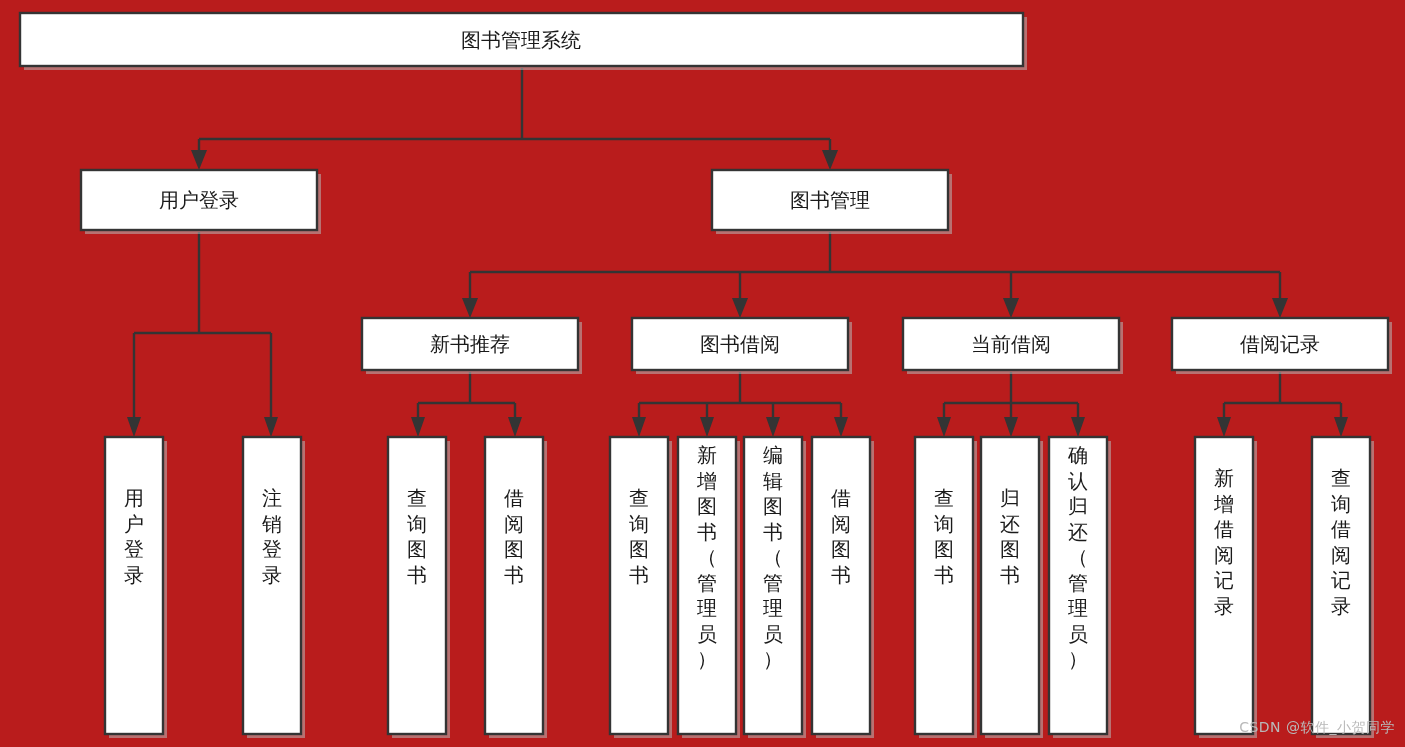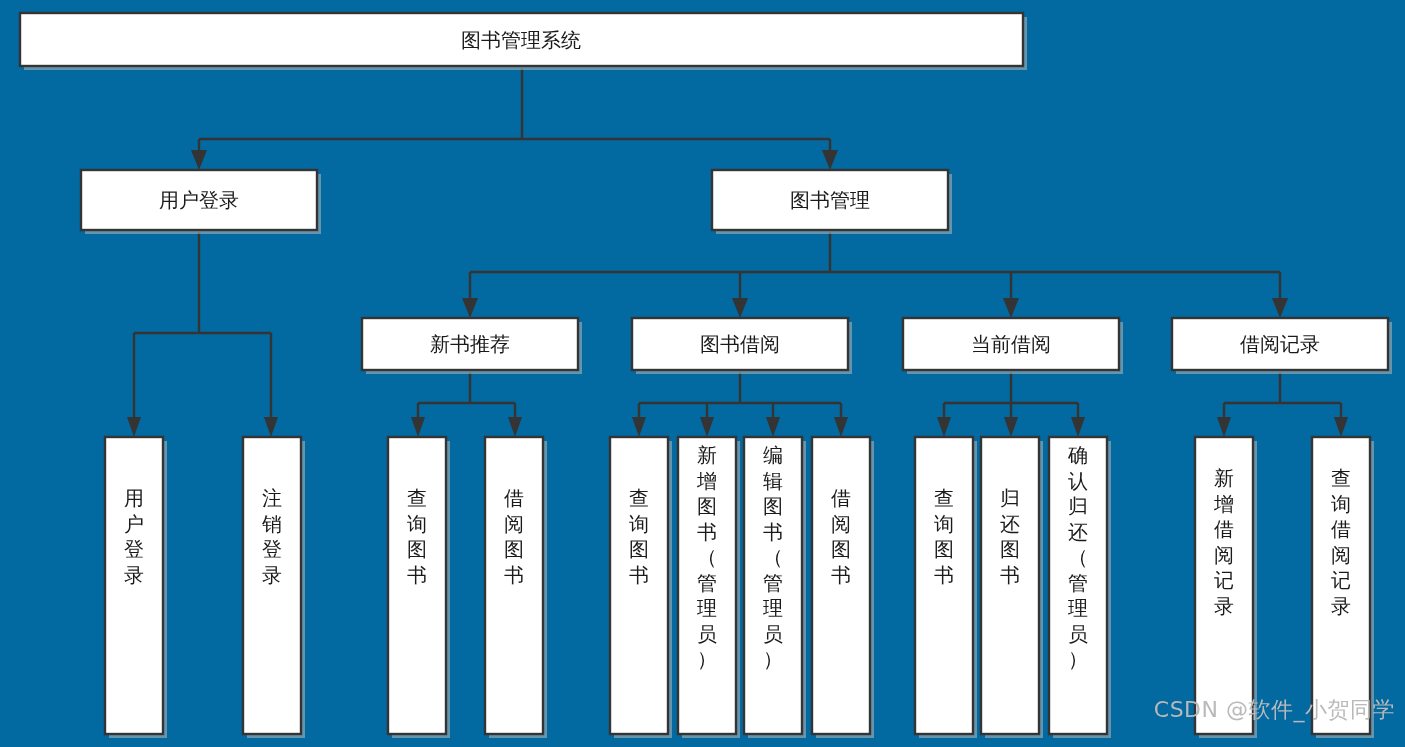--- a/index.html
+++ b/index.html
@@ -10,21 +10,21 @@
   body {
     width: 1405px;
     height: 747px;
     font-family: "DejaVu Sans", "Liberation Sans", sans-serif;
     overflow: hidden;
   }
   #diagram-root {
     position: relative;
     width: 1405px;
     height: 747px;
-    background: #0369a1;
+    background: #b91c1c;
   }
   svg#diagram-svg {
     position: absolute;
     left: 0;
     top: 0;
     width: 1405px;
     height: 747px;
     display: block;
   }
   .node-box {
@@ -56,23 +56,23 @@
   }
   .node-label-v {
     font-family: "DejaVu Sans", "Liberation Sans", sans-serif;
     font-size: 20px;
     fill: #1a1a1a;
     text-anchor: middle;
   }
   .watermark {
     position: absolute;
     right: 10px;
-    bottom: 22px;
-    font-family: "DejaVu Sans", "Liberation Sans", sans-serif;
-    font-size: 22px;
+    bottom: 10px;
+    font-family: "DejaVu Sans", "Liberation Sans", sans-serif;
+    font-size: 14px;
     color: #b9b9b9;
     letter-spacing: 0.5px;
     white-space: nowrap;
     pointer-events: none;
   }
 </style>
 </head>
 <body>
 
 <div id="diagram-root">

